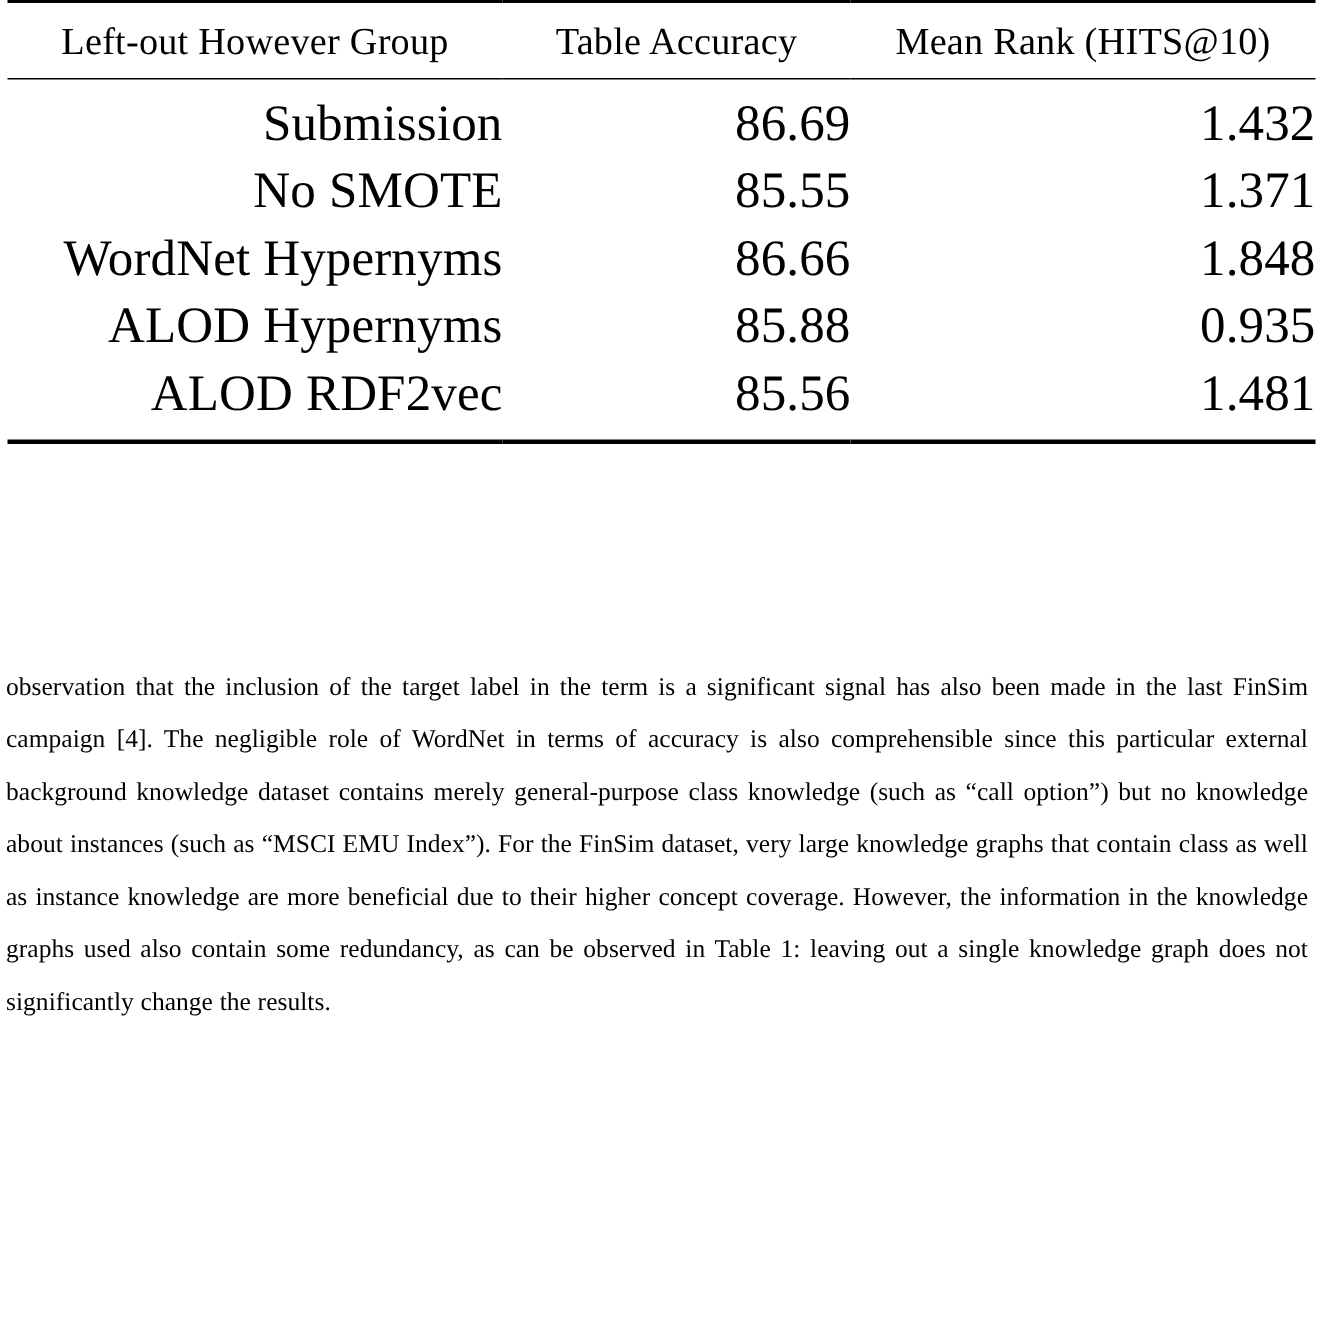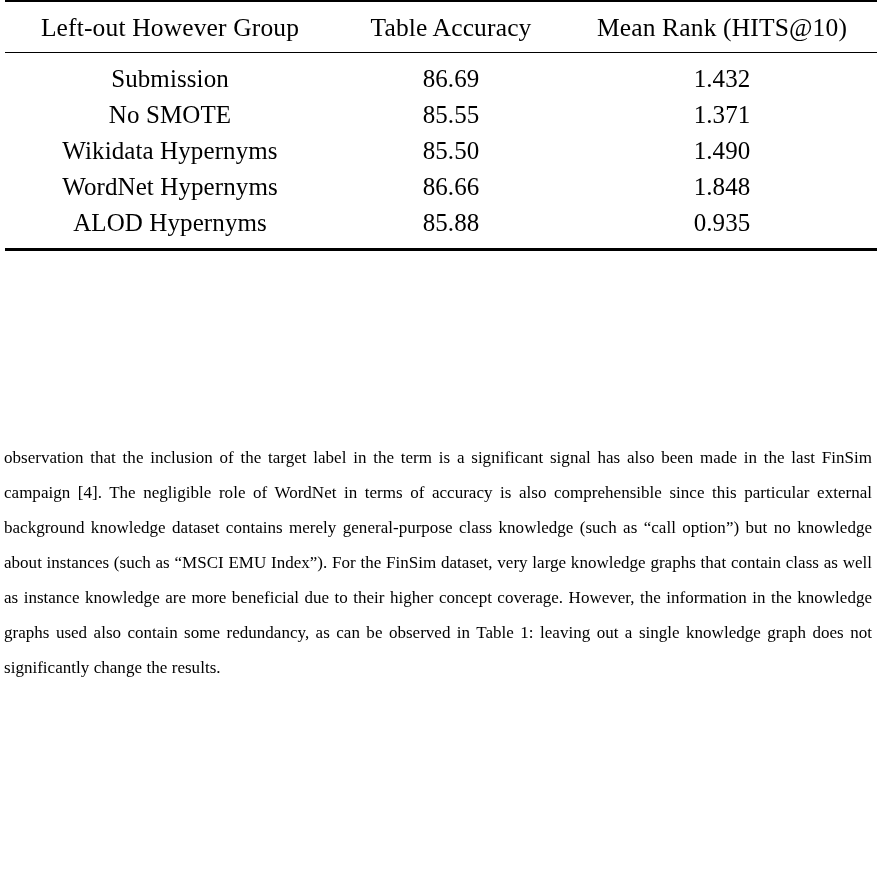--- a/index.html
+++ b/index.html
@@ -46,24 +46,24 @@
     letter-spacing: 0.15px;
   }
   table.results thead tr {
     border-top: 2.6px solid #000;
     border-bottom: 1.6px solid #000;
   }
   table.results tbody tr:first-child td {
     padding-top: 13px;
   }
   table.results tbody td {
-    font-size: 25px;
+    font-size: 34px;
     line-height: 1;
     padding: 5.6px 0;
-    text-align: center;
+    text-align: right;
     letter-spacing: 0.1px;
   }
   table.results tbody tr:last-child td {
     padding-bottom: 13px;
   }
   table.results tbody {
     border-bottom: 3.2px solid #000;
   }
 
   
@@ -108,33 +108,33 @@
           <td>Submission</td>
           <td>86.69</td>
           <td>1.432</td>
         </tr>
         <tr>
           <td>No SMOTE</td>
           <td>85.55</td>
           <td>1.371</td>
         </tr>
         <tr>
-          <td>Wikidata Hypernyms</td>
-          <td>85.50</td>
-          <td>1.490</td>
-        </tr>
-        <tr>
           <td>WordNet Hypernyms</td>
           <td>86.66</td>
           <td>1.848</td>
         </tr>
         <tr>
           <td>ALOD Hypernyms</td>
           <td>85.88</td>
           <td>0.935</td>
+        </tr>
+        <tr>
+          <td>ALOD RDF2vec</td>
+          <td>85.56</td>
+          <td>1.481</td>
         </tr>
       </tbody>
     </table>
   </div>
 
   <div class="body-text">
     <p>observation that the inclusion of the target label in the term is a significant signal has also been made in the last FinSim campaign [4]. The negligible role of WordNet in terms of accuracy is also comprehensible since this particular external background knowledge dataset contains merely general-purpose class knowledge (such as “call option”) but no knowledge about instances (such as “MSCI EMU Index”). For the FinSim dataset, very large knowledge graphs that contain class as well as instance knowledge are more beneficial due to their higher concept coverage. However, the information in the knowledge graphs used also contain some redundancy, as can be observed in Table 1: leaving out a single knowledge graph does not significantly change the results.</p>
   </div>
 
 </div>

